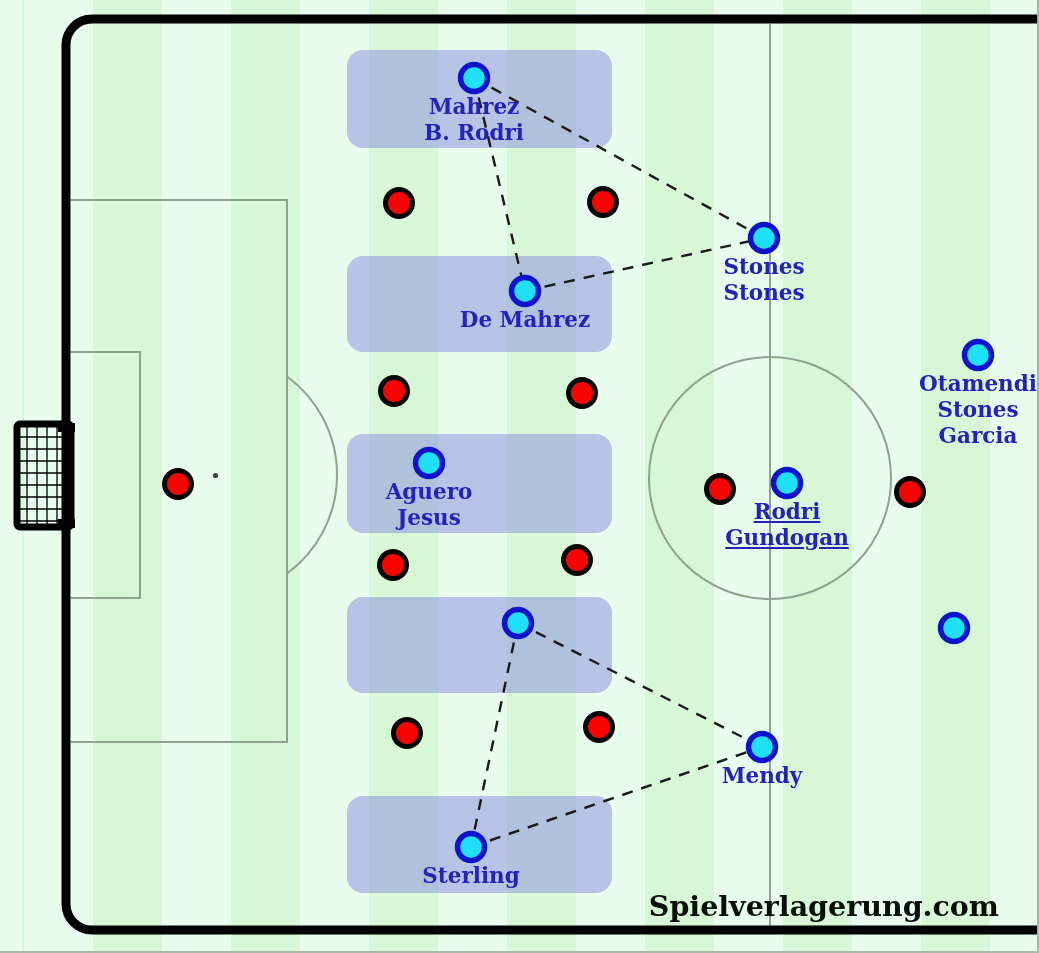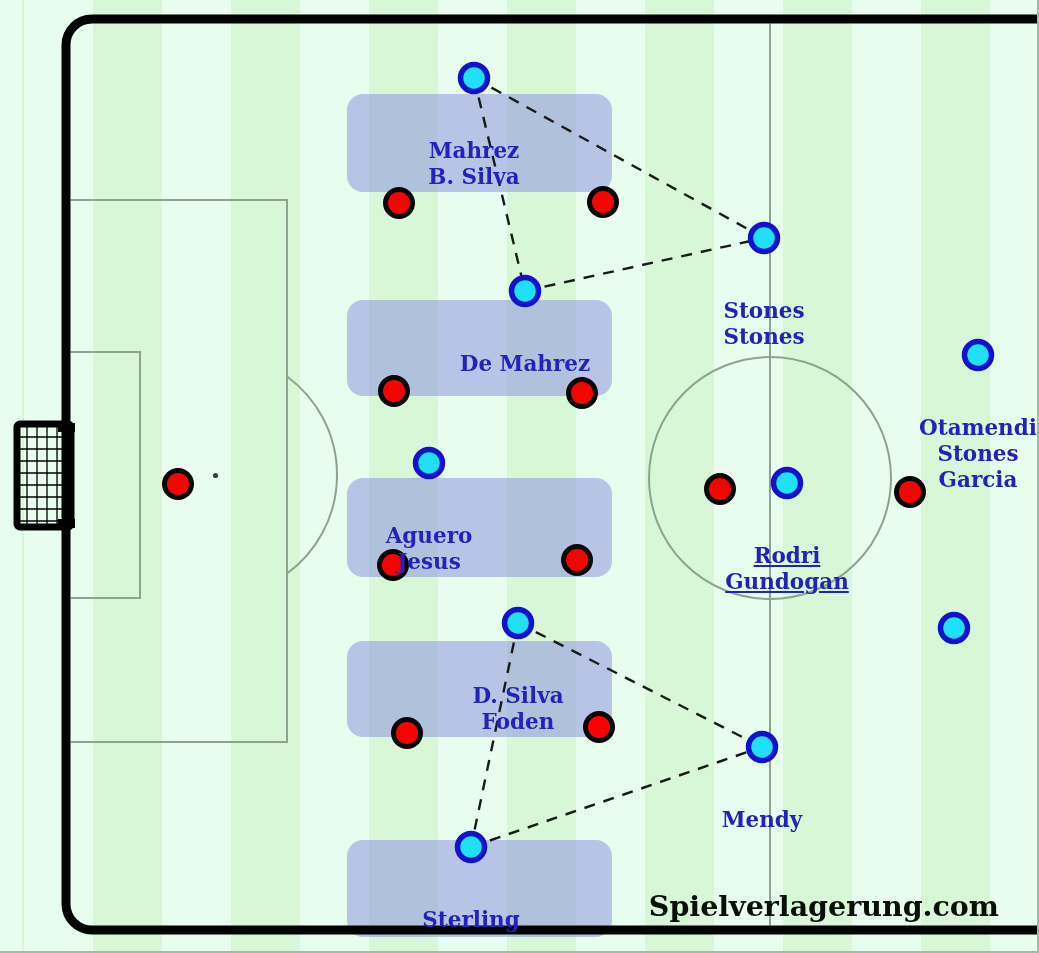--- a/index.html
+++ b/index.html
@@ -8,21 +8,21 @@
     width:1039px;height:953px;
     overflow:hidden;
     background-color:#e9fdee;
     background-image:repeating-linear-gradient(90deg,#e9fdee 0 69px,#d7f7d7 69px 138px);
     background-position:24px 0;
     border-right:2px solid #a9b7a9;
     border-bottom:2px solid #a9b7a9;
     box-sizing:border-box;
     font-family:"DejaVu Serif","Liberation Serif",serif;
   }
-  #zones-layer,#labels-layer{position:absolute;inset:0;margin-top:44px;}
+  #zones-layer,#labels-layer{position:absolute;inset:0;}
   .zone{
     position:absolute;
     border-radius:16px;
   }
   #pitch-svg{position:absolute;inset:0;}
   .player-label{
     position:absolute;
     transform:translateX(-50%);
     text-align:center;
     font-weight:bold;
@@ -116,21 +116,21 @@
         <circle cx="518" cy="623" r="13.5" fill="#1fe0f5" stroke="#0f14cc" stroke-width="5.5"></circle>
         <circle cx="954" cy="628" r="13.5" fill="#1fe0f5" stroke="#0f14cc" stroke-width="5.5"></circle>
         <circle cx="762" cy="747" r="13.5" fill="#1fe0f5" stroke="#0f14cc" stroke-width="5.5"></circle>
         <circle cx="471" cy="847" r="13.5" fill="#1fe0f5" stroke="#0f14cc" stroke-width="5.5"></circle>
       </g>
   </svg>
 
   <div id="labels-layer">
       <div class="player-label" style="left: 474px; top: 94px; color: rgb(35, 35, 188);">
         <div>Mahrez</div>
-        <div>B. Silva</div>
+        <div>B. Rodri</div>
       </div>
       <div class="player-label" style="left: 764px; top: 254px; color: rgb(35, 35, 188);">
         <div>Stones</div>
         <div>Stones</div>
       </div>
       <div class="player-label" style="left: 525px; top: 307px; color: rgb(35, 35, 188);">
         <div>De Mahrez</div>
       </div>
       <div class="player-label" style="left: 429px; top: 479px; color: rgb(35, 35, 188);">
         <div>Aguero</div>
@@ -138,24 +138,20 @@
       </div>
       <div class="player-label" style="left: 978px; top: 371px; color: rgb(35, 35, 188);">
         <div>Otamendi</div>
         <div>Stones</div>
         <div>Garcia</div>
       </div>
       <div class="player-label" style="left: 787px; top: 499px; color: rgb(35, 35, 188); text-decoration: underline;">
         <div>Rodri</div>
         <div>Gundogan</div>
       </div>
-      <div class="player-label" style="left: 518px; top: 639px; color: rgb(35, 35, 188);">
-        <div>D. Silva</div>
-        <div>Foden</div>
-      </div>
       <div class="player-label" style="left: 954px; top: 644px; color: rgb(35, 35, 188);">
       </div>
       <div class="player-label" style="left: 762px; top: 763px; color: rgb(35, 35, 188);">
         <div>Mendy</div>
       </div>
       <div class="player-label" style="left: 471px; top: 863px; color: rgb(35, 35, 188);">
         <div>Sterling</div>
       </div>
     </div>
 

